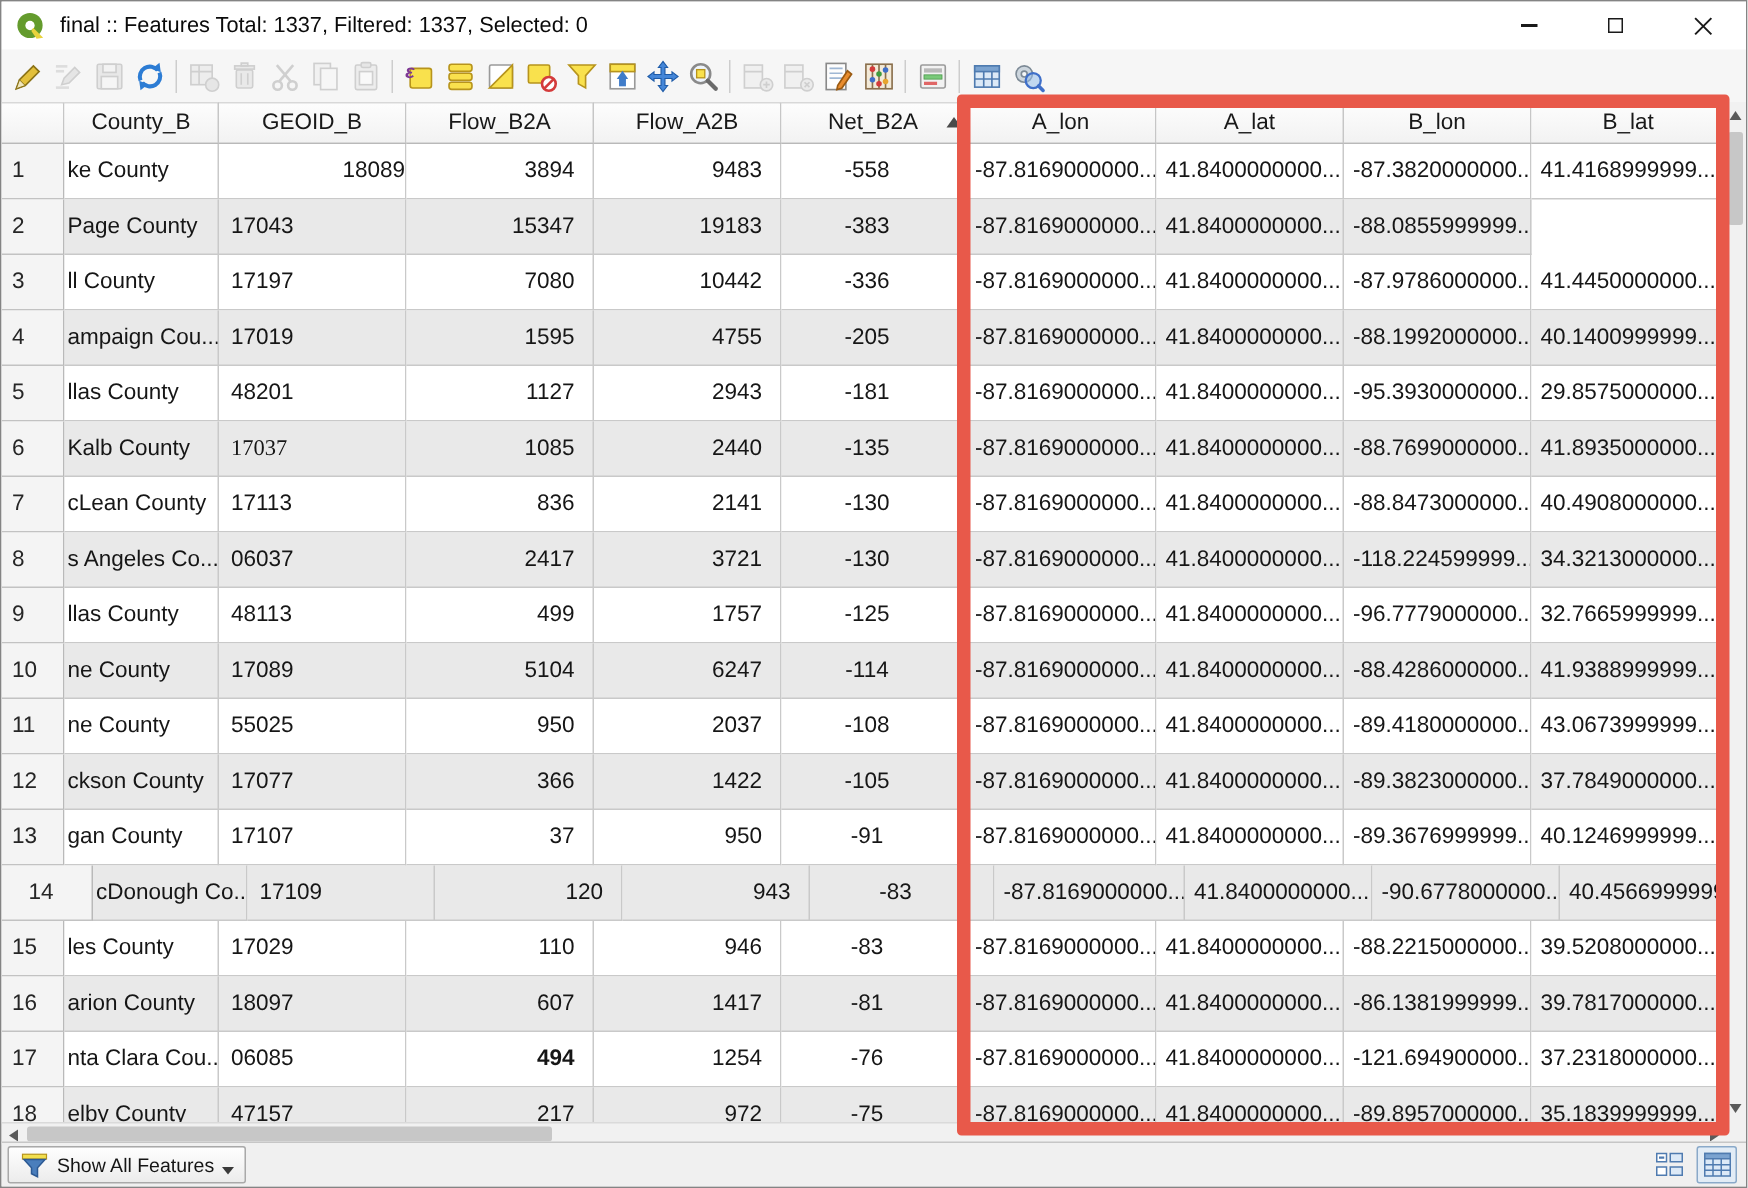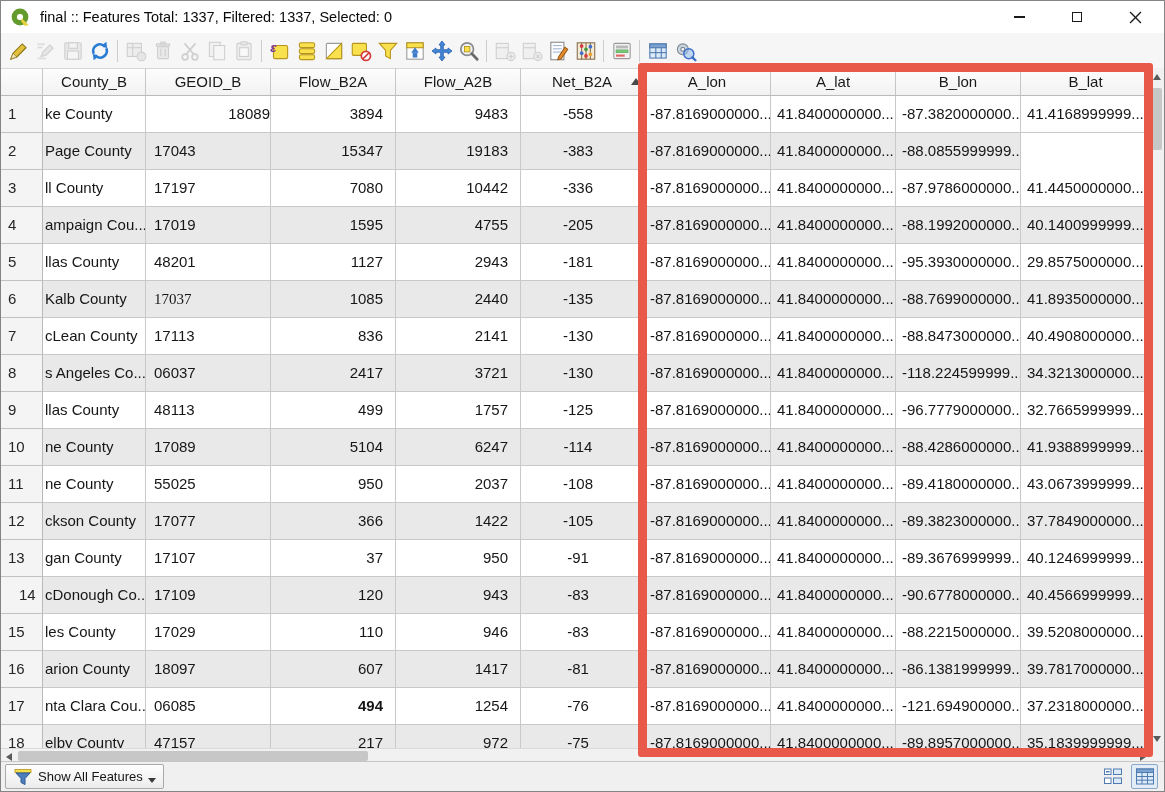--- a/index.html
+++ b/index.html
@@ -459,21 +459,21 @@
           <div class="cell geoid" style="width: 125px;">17107</div>
           <div class="cell num" style="width: 125px;">37</div>
           <div class="cell num" style="width: 125px;">950</div>
           <div class="cell net" style="width: 123px;">-91</div>
           <div class="cell coord" style="width: 127px;">-87.8169000000...</div>
           <div class="cell coord" style="width: 125px;">41.8400000000...</div>
           <div class="cell coord" style="width: 125px;">-89.3676999999...</div>
           <div class="cell coord" style="width: 130px;">40.1246999999...</div>
         </div>
         <div class="trow even">
-          <div class="cell rn" style="width: 42px; padding-left: 18px;">14</div>
+          <div class="cell rn" style="width: 61px; padding-left: 18px;">14</div>
           <div class="cell county" style="width: 103px;">cDonough Co...</div>
           <div class="cell geoid" style="width: 125px;">17109</div>
           <div class="cell num" style="width: 125px;">120</div>
           <div class="cell num" style="width: 125px;">943</div>
           <div class="cell net" style="width: 123px;">-83</div>
           <div class="cell coord" style="width: 127px;">-87.8169000000...</div>
           <div class="cell coord" style="width: 125px;">41.8400000000...</div>
           <div class="cell coord" style="width: 125px;">-90.6778000000...</div>
           <div class="cell coord" style="width: 130px;">40.4566999999...</div>
         </div>

